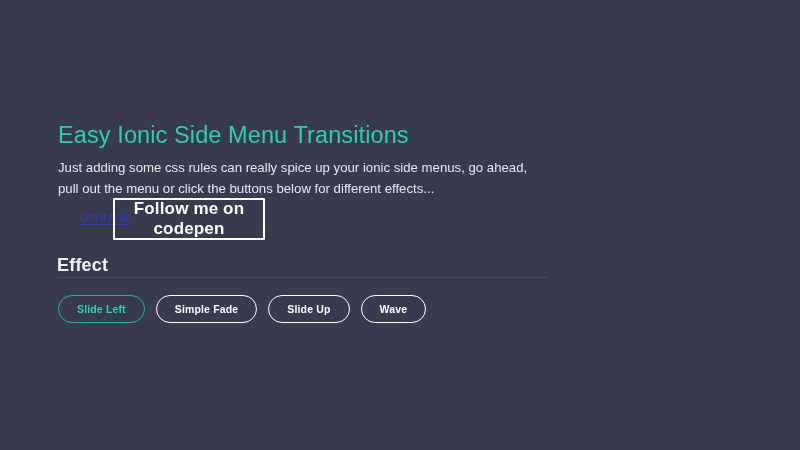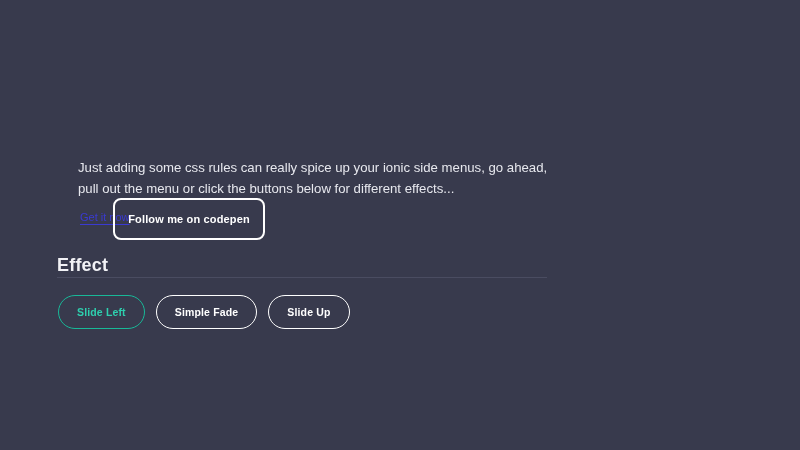--- a/index.html
+++ b/index.html
@@ -40,21 +40,20 @@
   
   .intro {
     position: absolute;
     left: 58px;
     top: 145px;
     width: 478px;
     font-size: 13.2px;
     font-weight: 400;
     color: #e7e8ee;
     line-height: 1.55;
-    margin-left: 20px;
   }
 
   
   .get-it-now {
     position: absolute;
     left: 80px;
     top: 211px;
     font-size: 11px;
     font-weight: 400;
     color: #3a3ad2;
@@ -69,28 +68,28 @@
     position: absolute;
     left: 113px;
     top: 198px;
     width: 152px;
     height: 42px;
     box-sizing: border-box;
     border: 2px solid #ffffff;
     background: transparent;
     color: #ffffff;
     font-family: "Liberation Sans", sans-serif;
-    font-size: 11px;
+    font-size: 17px;
     font-weight: 700;
     letter-spacing: 0.15px;
     display: flex;
     align-items: center;
     justify-content: center;
     cursor: pointer;
-    border-radius: 8px;
+    border-radius: 1px;
     padding: 0;
   }
 
   
   .effect-label {
     position: absolute;
     left: 57px;
     top: 255px;
     font-size: 18px;
     font-weight: 700;
@@ -113,21 +112,21 @@
     left: 58px;
     top: 295px;
     display: flex;
     align-items: center;
     gap: 11px;
   }
 
   .pill {
     box-sizing: border-box;
     height: 28px;
-    padding: 16px 18px;
+    padding: 10px 18px;
     border: 1.5px solid #ffffff;
     border-radius: 999px;
     background: transparent;
     color: #ffffff;
     font-family: "Liberation Sans", sans-serif;
     font-size: 10.5px;
     font-weight: 700;
     letter-spacing: 0.15px;
     display: flex;
     align-items: center;
@@ -140,30 +139,32 @@
   .pill.is-active {
     border-color: #18b898;
     color: #2ecfae;
   }
 </style>
 </head>
 <body>
 
 <div class="page">
 
+  <h1 class="title">Easy Ionic Side Menu Transitions</h1>
 
   <p class="intro">Just adding some css rules can really spice up your ionic side menus, go ahead, pull out the menu or click the buttons below for different effects...</p>
 
   <a class="get-it-now">Get it now</a>
 
   <button class="codepen-btn">Follow me on codepen</button>
 
   <div class="effect-label">Effect</div>
 
   <div class="divider"></div>
 
   <div class="pills">
     <button class="pill is-active">Slide Left</button>
     <button class="pill">Simple Fade</button>
     <button class="pill">Slide Up</button>
+    <button class="pill">Wave</button>
   </div>
 
 </div>
 
 </body></html>

